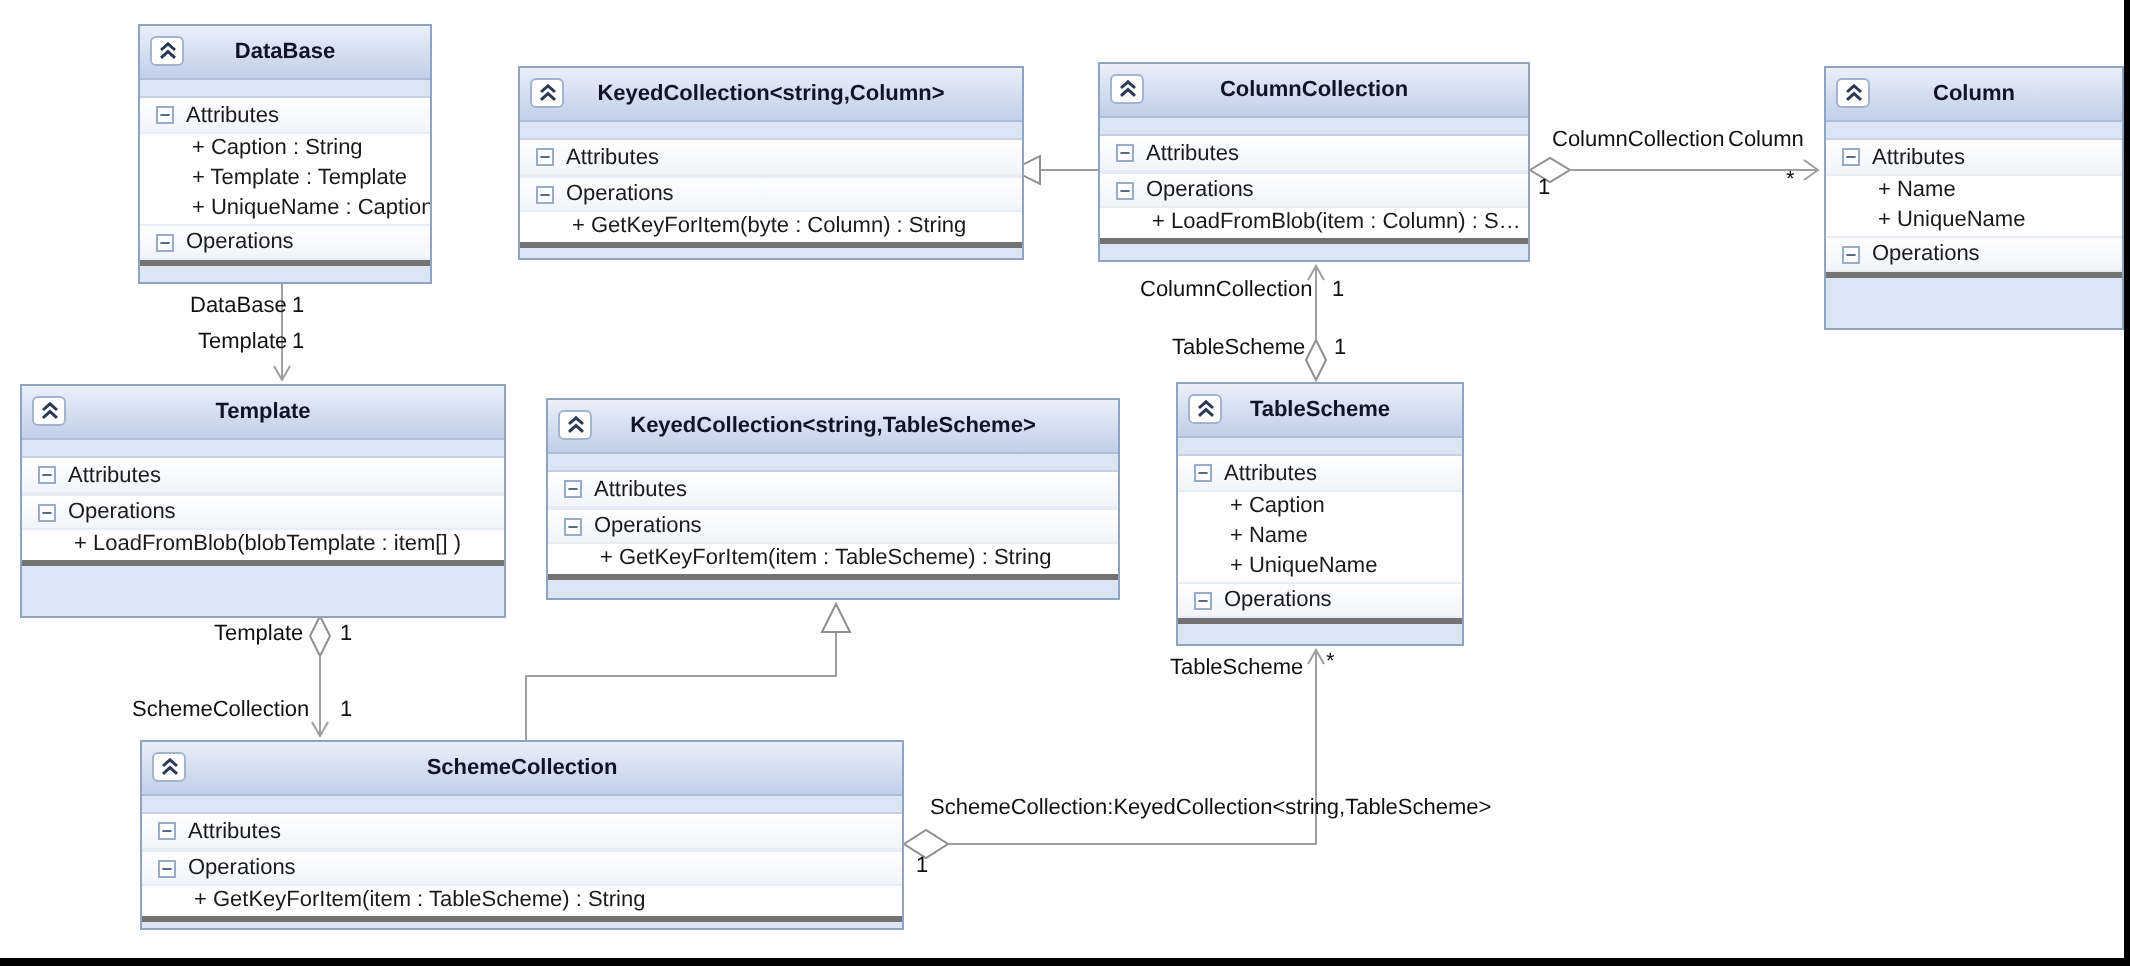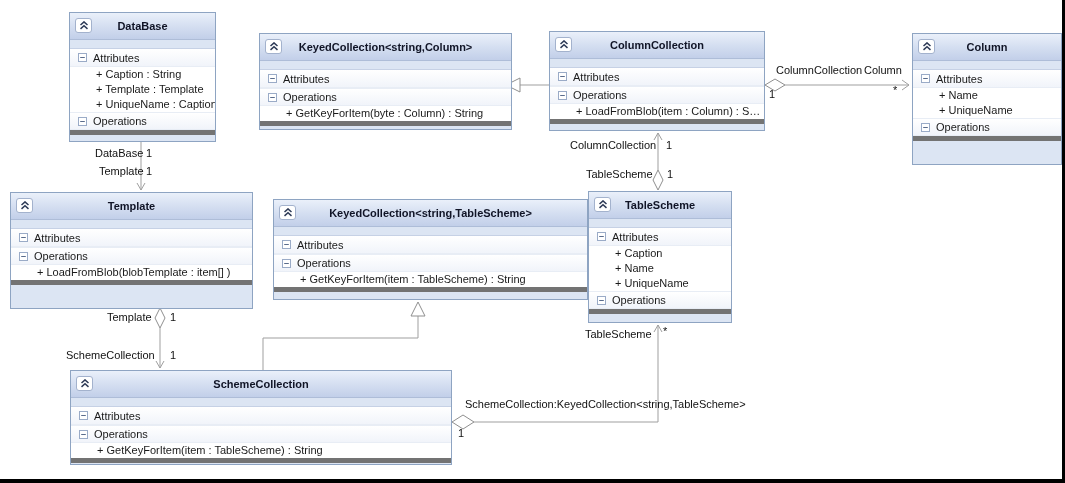--- a/index.html
+++ b/index.html
@@ -16,21 +16,21 @@
     border:1px solid #8ea4c2;box-sizing:border-box;}
   .class-header{flex:0 0 26px;display:flex;align-items:center;position:relative;
     background:linear-gradient(180deg,#eaf0fa 0%,#d5dff1 50%,#c2cfe9 100%);
     border-bottom:1px solid #aebdd8;}
   .collapse-btn{position:absolute;left:5px;top:5px;width:17px;height:15px;background:#fff;
     border:1px solid #a3b2cd;border-radius:3px;display:flex;align-items:center;justify-content:center;box-sizing:border-box;}
   .chevron{stroke:#2d3a56;fill:none;stroke-width:1.5;}
   .class-title{width:100%;text-align:center;font-weight:bold;font-size:11px;color:#101426;
     white-space:nowrap;overflow:hidden;}
   .gap-strip{flex:0 0 8px;}
-  .class-body{background:#84cc16;border-top:1px solid #c6d1e5;border-bottom:5px solid #737373;}
+  .class-body{background:#84cc16;border-top:1px solid #c6d1e5;border-bottom:3px solid #737373;}
   .section-row{height:18px;display:flex;align-items:center;padding-left:8px;box-sizing:border-box;
     background:linear-gradient(180deg,#ffffff,#f1f4fa);
     border-top:1px solid #e8edf5;border-bottom:1px solid #e8edf5;}
   .class-body > .section-row:first-child{border-top:0;}
   .minus-icon{margin-right:6px;flex:0 0 auto;}
   .minus-icon rect{fill:#fff;stroke:#9aabc7;}
   .minus-icon line{stroke:#5a6c8c;stroke-width:1;}
   .section-label{font-size:11px;color:#1a1a1a;white-space:nowrap;}
   .member-row{height:15px;line-height:15px;padding-left:26px;font-size:11px;color:#1a1a1a;
     white-space:nowrap;overflow:hidden;background:#fff;}
@@ -225,21 +225,21 @@
           <svg class="minus-icon" width="9" height="9" viewBox="0 0 9 9">
             <rect x="0.5" y="0.5" width="8" height="8"></rect>
             <line x1="2.2" y1="4.5" x2="6.8" y2="4.5"></line>
           </svg>
           <span class="section-label">Operations</span>
         </div>
         <div class="member-row">+ LoadFromBlob(blobTemplate : item[] )</div>
       </div>
     <div class="bottom-strip"></div>
   </div>
-    <div class="class-box" style="left: 273px; top: 199px; width: 315px; height: 101px;">
+    <div class="class-box" style="left: 273px; top: 199px; width: 287px; height: 101px;">
     <div class="class-header">
       <span class="collapse-btn">
         <svg class="chevron" width="10" height="9" viewBox="0 0 10 9">
           <polyline points="1.5,4 5,0.9 8.5,4"></polyline>
           <polyline points="1.5,7.9 5,4.8 8.5,7.9"></polyline>
         </svg>
       </span>
       <span class="class-title">KeyedCollection&lt;string,TableScheme&gt;</span>
     </div>
     <div class="gap-strip"></div>

